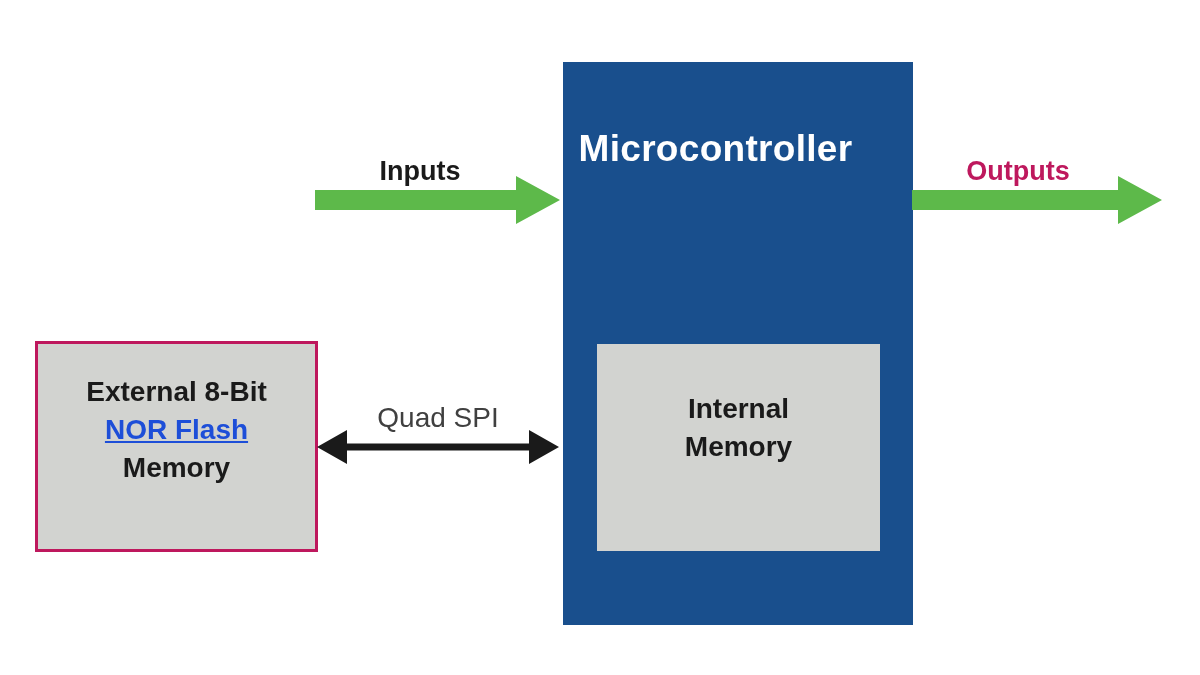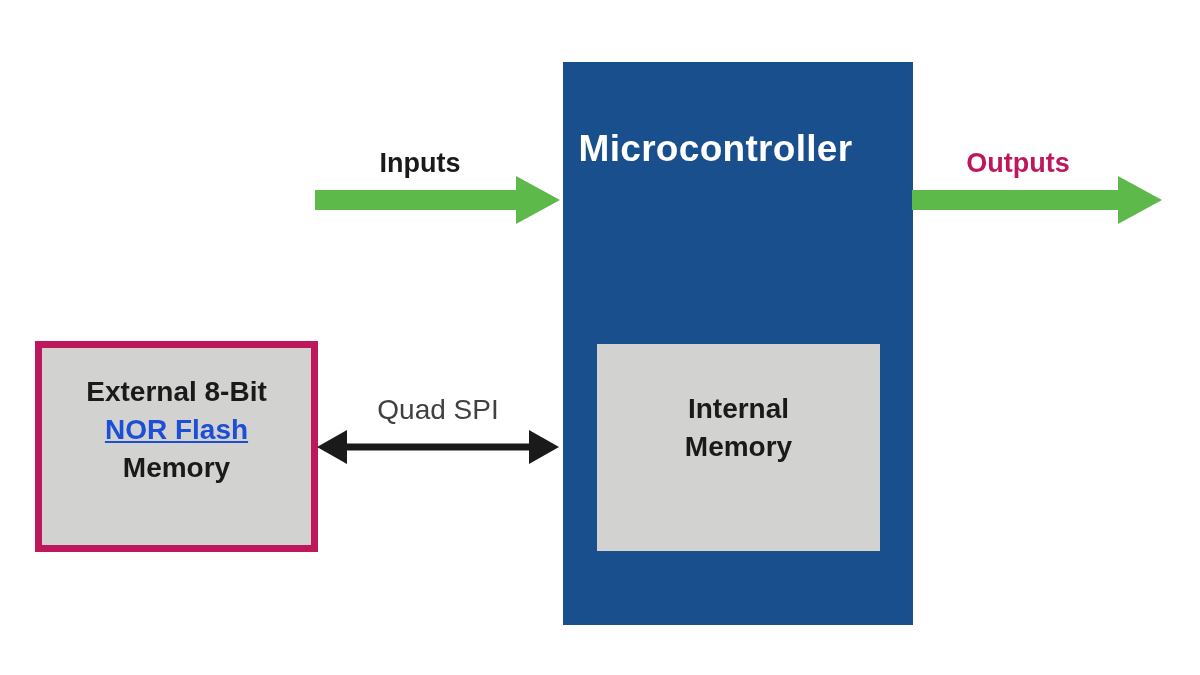--- a/index.html
+++ b/index.html
@@ -49,39 +49,40 @@
     height: 207px;
     padding-bottom: 40px;
     justify-content: center;
   }
   .external-box {
     left: 35px;
     top: 341px;
     width: 283px;
     height: 211px;
     padding-bottom: 34px;
-    border: 7px solid #be185d;
+    border: 3px solid #be185d;
   }
   .mem-line {
     font-size: 28px;
     font-weight: 700;
     line-height: 38px;
   }
   .arrow {
     position: absolute;
     display: block;
   }
   .arrow-inputs  { left: 315px; top: 176px; }
   .arrow-outputs { left: 912px; top: 176px; }
   .arrow-quadspi { left: 317px; top: 430px; }
   .flow-label {
     position: absolute;
     text-align: center;
     font-size: 27px;
     font-weight: 700;
+    margin-top: 8px;
   }
   .label-inputs  { left: 320px; top: 148px; width: 200px; }
   .label-outputs { left: 918px; top: 148px; width: 200px; }
   .label-quadspi {
     left: 338px;
     top: 394px;
     width: 200px;
     font-weight: 400;
     font-size: 28px;
   }

